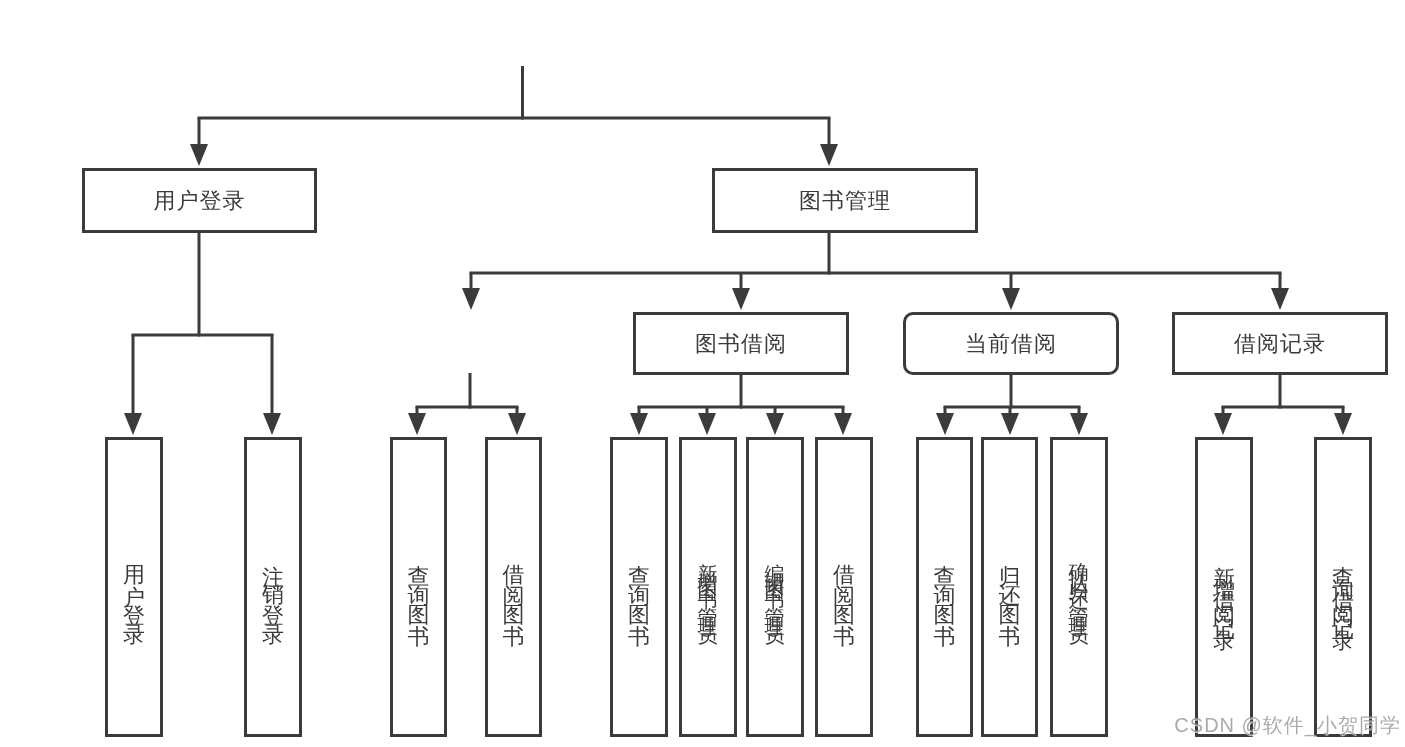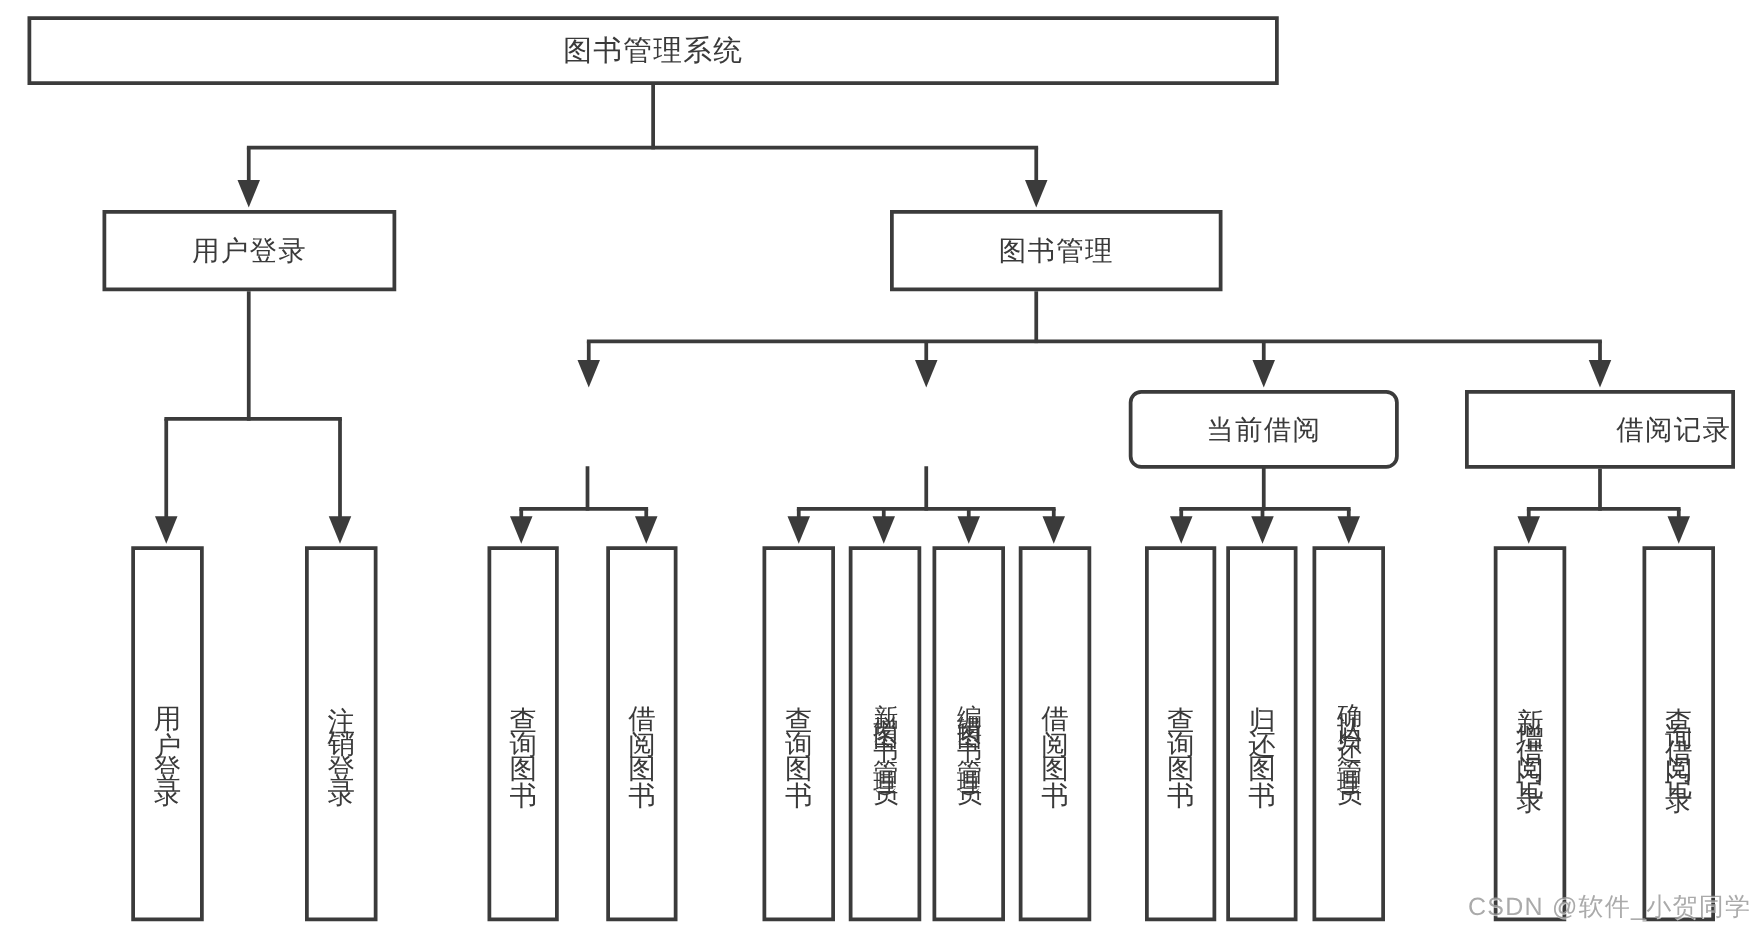--- a/index.html
+++ b/index.html
@@ -139,35 +139,35 @@
     <g>
       <line x1="1280" y1="373" x2="1280" y2="408.5"></line>
       <line x1="1221.5" y1="407" x2="1344.5" y2="407"></line>
       <line x1="1223" y1="407" x2="1223" y2="417"></line>
         <polygon points="1214,413 1232,413 1223,435"></polygon>
       <line x1="1343" y1="407" x2="1343" y2="417"></line>
         <polygon points="1334,413 1352,413 1343,435"></polygon>
     </g>
   </svg>
 
-  <div class="box title" style="left:22px;top:13px;width:1001px;height:55px;">
-    <span>图书管理系统</span>
-  </div>
 
   <div class="box" style="left:82px;top:168px;width:235px;height:65px;">
     <span>用户登录</span>
   </div>
   <div class="box" style="left:712px;top:168px;width:266px;height:65px;">
     <span>图书管理</span>
   </div>
 
+  <div class="box" style="left:633px;top:312px;width:216px;height:63px;">
+    <span>图书借阅</span>
+  </div>
   <div class="box" style="left:903px;top:312px;width:216px;height:63px;border-radius:10px;">
     <span>当前借阅</span>
   </div>
-  <div class="box" style="left:1172px;top:312px;width:216px;height:63px;justify-content:flex-end;">
+  <div class="box" style="left:1172px;top:312px;width:216px;height:63px;">
     <span>借阅记录</span>
   </div>
 
   <div class="vbox" style="left:105px;width:58px;">
     <span class="vtext">用户登录</span>
   </div>
   <div class="vbox" style="left:244px;width:58px;">
     <span class="vtext">注销登录</span>
   </div>
 

